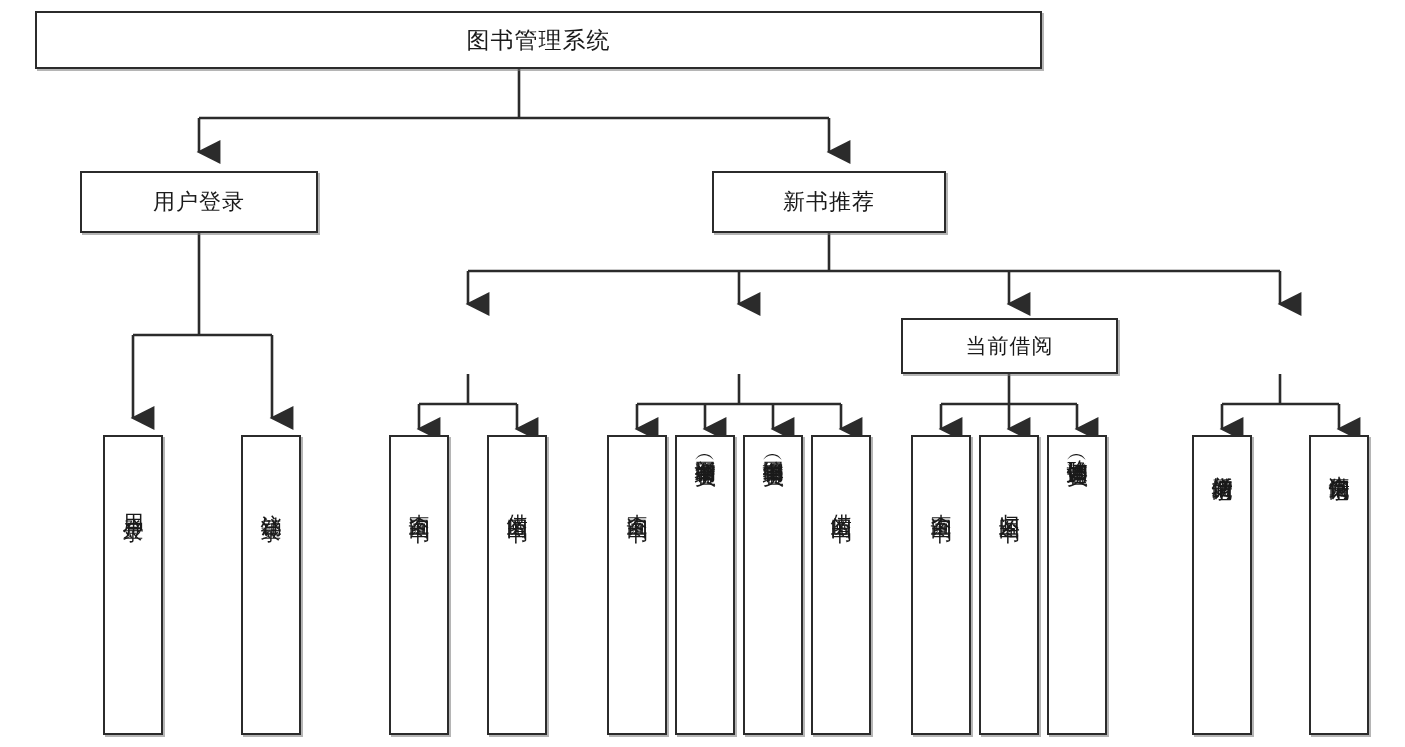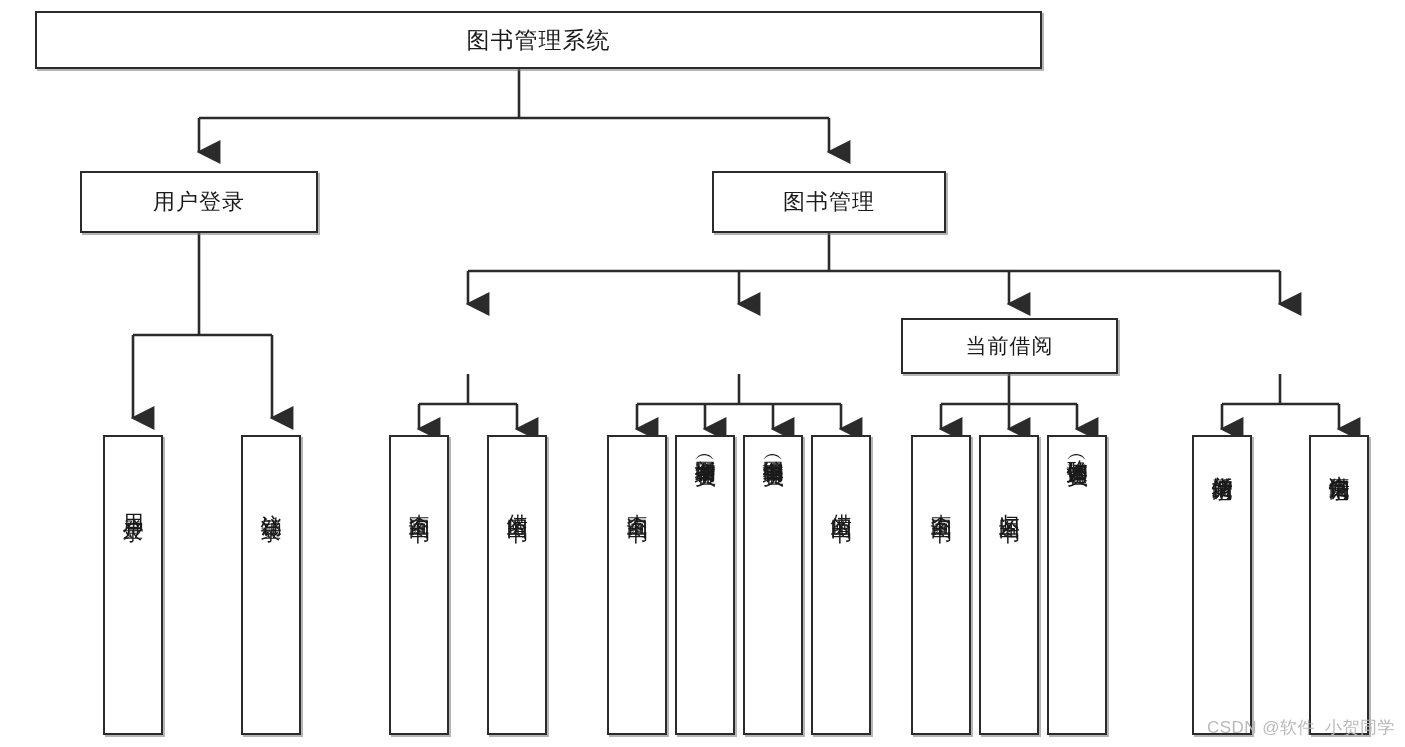--- a/index.html
+++ b/index.html
@@ -131,21 +131,21 @@
   </svg>
 
   <div class="node root" style="left:15px; top:11px; width:1007px; height:58px;margin-left:20px;">
     <span>图书管理系统</span>
   </div>
 
   <div class="node level1" style="left:80px; top:171px; width:238px; height:62px;">
     <span>用户登录</span>
   </div>
   <div class="node level1" style="left:712px; top:171px; width:234px; height:62px;">
-    <span>图书管理</span>
+    <span>新书推荐</span>
   </div>
 
   <div class="node level2" style="left:901px; top:318px; width:217px; height:56px;">
     <span>当前借阅</span>
   </div>
 
   <div class="node leaf" style="left:103px; top:435px; width:60px; height:300px; padding-top:60px;">
     <span class="vtext">用户登录</span>
   </div>
   <div class="node leaf" style="left:241px; top:435px; width:60px; height:300px; padding-top:60px;">
@@ -182,15 +182,14 @@
     <span class="vtext">确认归还（管理员）</span>
   </div>
 
   <div class="node leaf leaf-tall" style="left:1192px; top:435px; width:60px; height:300px; padding-top:22px;">
     <span class="vtext">新增借阅记录</span>
   </div>
   <div class="node leaf leaf-tall" style="left:1309px; top:435px; width:60px; height:300px; padding-top:22px;">
     <span class="vtext">查询借阅记录</span>
   </div>
 
-  <div id="watermark">CSDN @软件_小贺同学</div>
 
 </div>
 
 </body></html>

